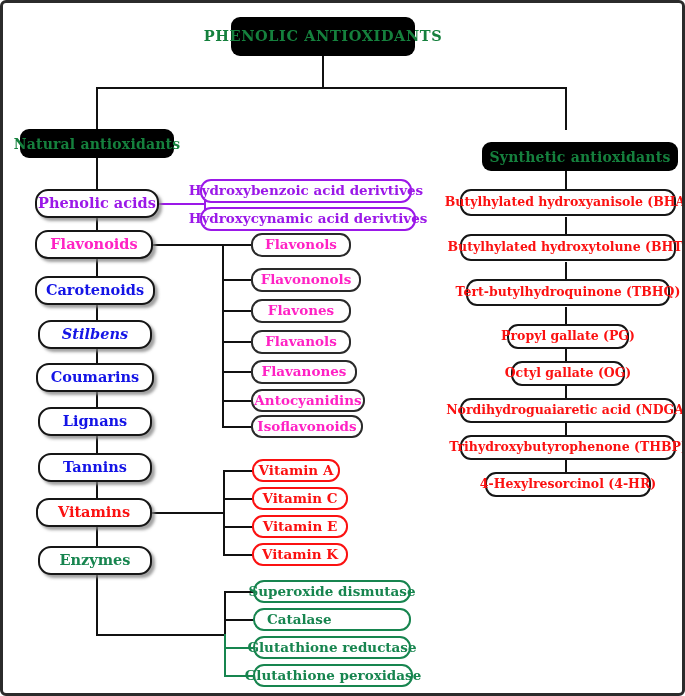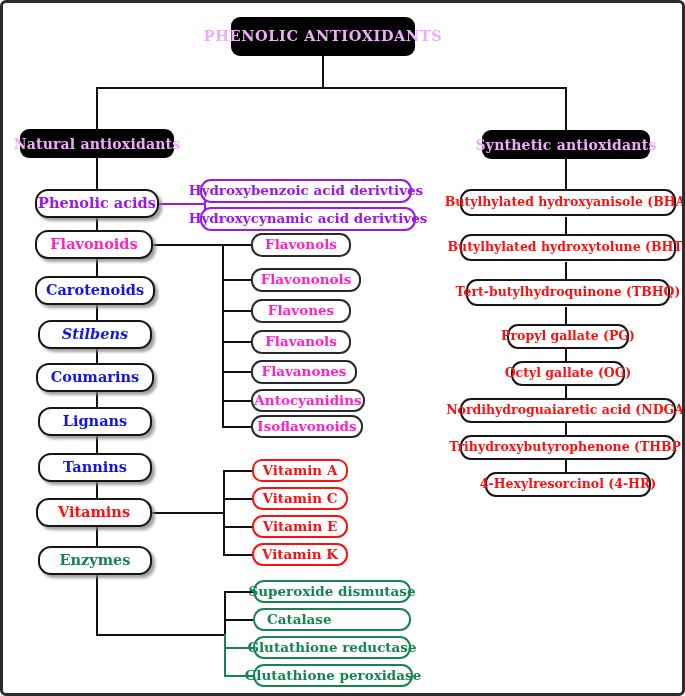--- a/index.html
+++ b/index.html
@@ -37,21 +37,21 @@
     align-items: center;
     justify-content: center;
     text-align: center;
     white-space: nowrap;
     line-height: 1;
   }
 
   
   .black-pill {
     background: #000000;
-    color: #f0abfc;
+    color: #15803d;
     border-radius: 9px;
     font-weight: bold;
     letter-spacing: .2px;
   }
   .root {
     font-size: 14.5px;
     letter-spacing: .6px;
   }
   .section-head { font-size: 14px; }
 
@@ -145,21 +145,21 @@
   <div class="ln v" style="left:562px; top:259px; height:18px;"></div>
   <div class="ln v" style="left:562px; top:304px; height:18px;"></div>
   <div class="ln v" style="left:562px; top:341px; height:18px;"></div>
   <div class="ln v" style="left:562px; top:378px; height:18px;"></div>
   <div class="ln v" style="left:562px; top:415px; height:18px;"></div>
   <div class="ln v" style="left:562px; top:452px; height:18px;"></div>
 
   <div class="node black-pill root" style="left:228px; top:14px; width:184px; height:39px;">PHENOLIC ANTIOXIDANTS</div>
 
   <div class="node black-pill section-head" style="left:17px; top:126px; width:154px; height:29px;">Natural antioxidants</div>
-  <div class="node black-pill section-head" style="left:479px; top:127px; width:168px; height:29px;">Synthetic antioxidants</div>
+  <div class="node black-pill section-head" style="left:479px; top:139px; width:196px; height:29px;">Synthetic antioxidants</div>
 
   <div class="node main-node c-purple" style="left:32px; top:186px; width:124px; height:29px;">Phenolic acids</div>
   <div class="node main-node c-magenta" style="left:32px; top:227px; width:118px; height:29px;">Flavonoids</div>
   <div class="node main-node c-blue" style="left:32px; top:273px; width:120px; height:29px;">Carotenoids</div>
   <div class="node main-node c-blue" style="left:35px; top:317px; width:114px; height:29px;font-style:italic;">Stilbens</div>
   <div class="node main-node c-blue" style="left:33px; top:360px; width:118px; height:29px;">Coumarins</div>
   <div class="node main-node c-blue" style="left:35px; top:404px; width:114px; height:29px;">Lignans</div>
   <div class="node main-node c-blue" style="left:35px; top:450px; width:114px; height:29px;">Tannins</div>
   <div class="node main-node c-green" style="left:35px; top:543px; width:114px; height:29px;">Enzymes</div>
   <div class="node main-node c-red" style="left:33px; top:495px; width:116px; height:29px;">Vitamins</div>
@@ -168,21 +168,21 @@
   <div class="node sub-node border-purple c-purple" style="left:197px; top:204px; width:216px; height:24px;">Hydroxycynamic acid derivtives</div>
 
   <div class="node sub-node c-magenta" style="left:248px; top:230px; width:100px; height:24px;">Flavonols</div>
   <div class="node sub-node c-magenta" style="left:248px; top:265px; width:110px; height:24px;">Flavononols</div>
   <div class="node sub-node c-magenta" style="left:248px; top:296px; width:100px; height:24px;">Flavones</div>
   <div class="node sub-node c-magenta" style="left:248px; top:327px; width:100px; height:24px;">Flavanols</div>
   <div class="node sub-node c-magenta" style="left:248px; top:357px; width:106px; height:24px;">Flavanones</div>
   <div class="node sub-node c-magenta" style="left:248px; top:386px; width:114px; height:23px;">Antocyanidins</div>
   <div class="node sub-node c-magenta" style="left:248px; top:412px; width:112px; height:23px;">Isoflavonoids</div>
 
-  <div class="node sub-node border-red c-red" style="left:249px; top:456px; width:96px; height:23px;border-radius:10px;">Vitamin A</div>
+  <div class="node sub-node border-red c-red" style="left:249px; top:456px; width:88px; height:23px;">Vitamin A</div>
   <div class="node sub-node border-red c-red" style="left:249px; top:484px; width:96px; height:23px;">Vitamin C</div>
   <div class="node sub-node border-red c-red" style="left:249px; top:512px; width:96px; height:23px;">Vitamin E</div>
   <div class="node sub-node border-red c-red" style="left:249px; top:540px; width:96px; height:23px;">Vitamin K</div>
 
   <div class="node sub-node border-green c-green" style="left:250px; top:577px; width:158px; height:23px;">Superoxide dismutase</div>
   <div class="node sub-node border-green c-green align-left" style="left:250px; top:605px; width:158px; height:23px;">Catalase</div>
   <div class="node sub-node border-green c-green" style="left:250px; top:633px; width:158px; height:23px;">Glutathione reductase</div>
   <div class="node sub-node border-green c-green" style="left:250px; top:661px; width:160px; height:23px;">Glutathione peroxidase</div>
 
   <div class="node syn-node" style="left:457px; top:186px; width:216px; height:27px;">Butylhylated hydroxyanisole (BHA)</div>

